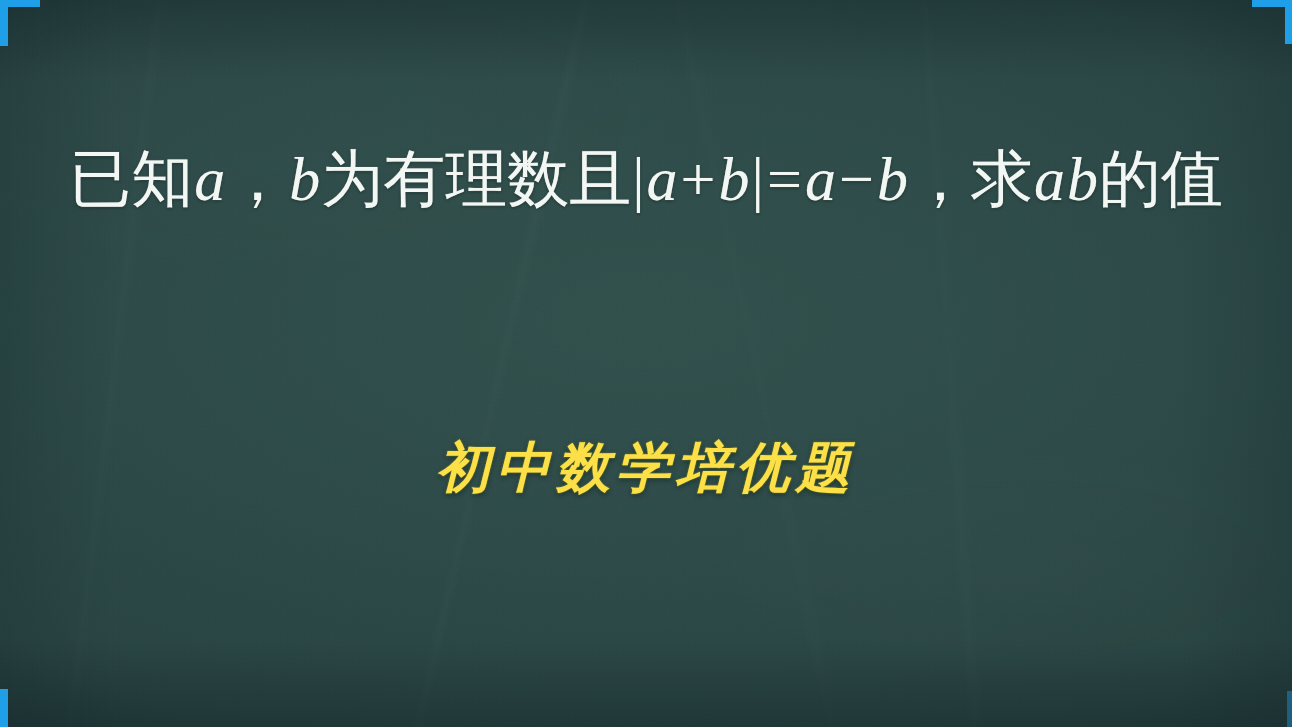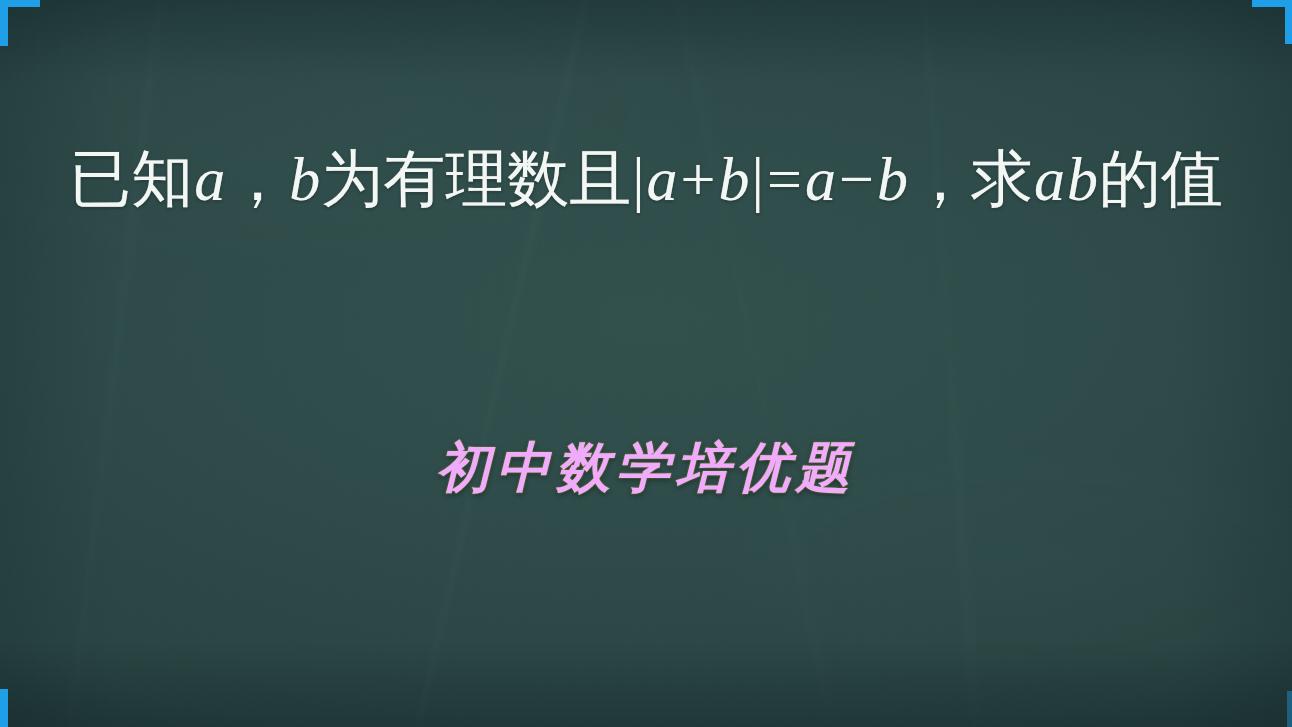--- a/index.html
+++ b/index.html
@@ -153,15 +153,15 @@
 
   <div class="corner-bar tl-v" style="background-color: rgb(30, 159, 232);"></div>
   <div class="corner-bar tl-h" style="background-color: rgb(30, 159, 232);"></div>
   <div class="corner-bar tr-v" style="background-color: rgb(30, 159, 232);"></div>
   <div class="corner-bar tr-h" style="background-color: rgb(30, 159, 232);"></div>
   <div class="corner-bar bl-v" style="background-color: rgb(30, 159, 232);"></div>
   <div class="corner-bar br-v" style="background-color: rgb(30, 159, 232);"></div>
 
   <div class="problem-line" style="color: rgb(242, 247, 243);"><span class="cn">已知</span><span class="var">a</span><span class="cn">，</span><span class="var">b</span><span class="cn">为有理数且</span><span class="bar">|</span><span class="var">a</span><span class="op">+</span><span class="var">b</span><span class="bar">|</span><span class="op">=</span><span class="var">a</span><span class="op">−</span><span class="var">b</span><span class="cn">，</span><span class="cn">求</span><span class="var">a</span><span class="var">b</span><span class="cn">的值</span></div>
 
-  <div class="subtitle subtitle-1" style="color: #f0abfc; font-family: Liberation Mono, monospace;">初中数学培优题</div>
+  <div class="subtitle subtitle-1" style="color: #fde047; font-family: Liberation Mono, monospace;">初中数学培优题</div>
 
 </div>
 
 </body></html>

